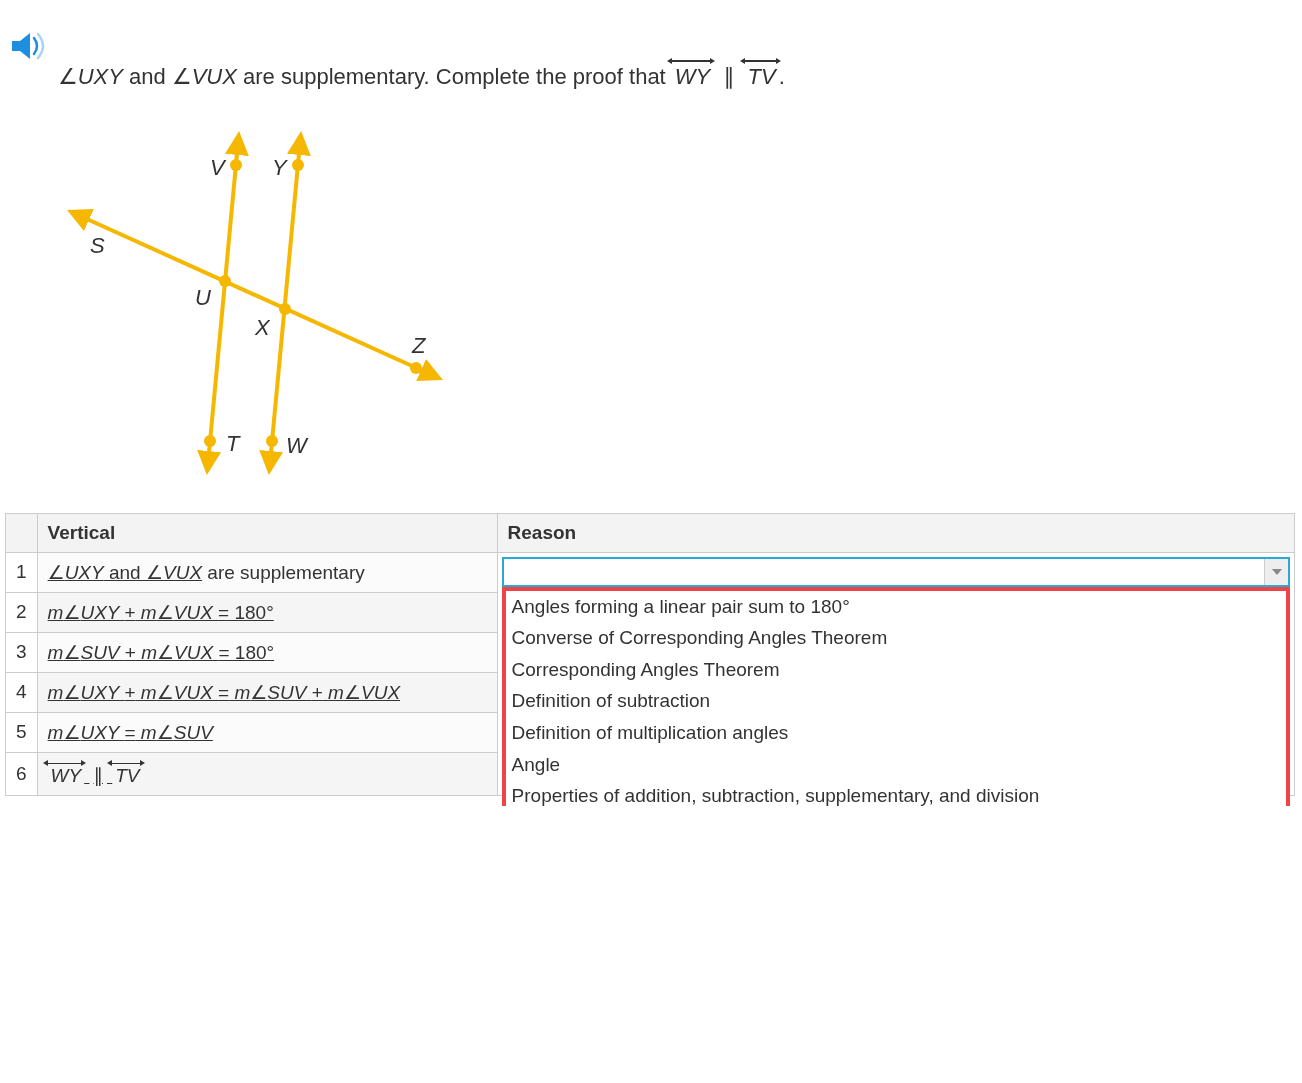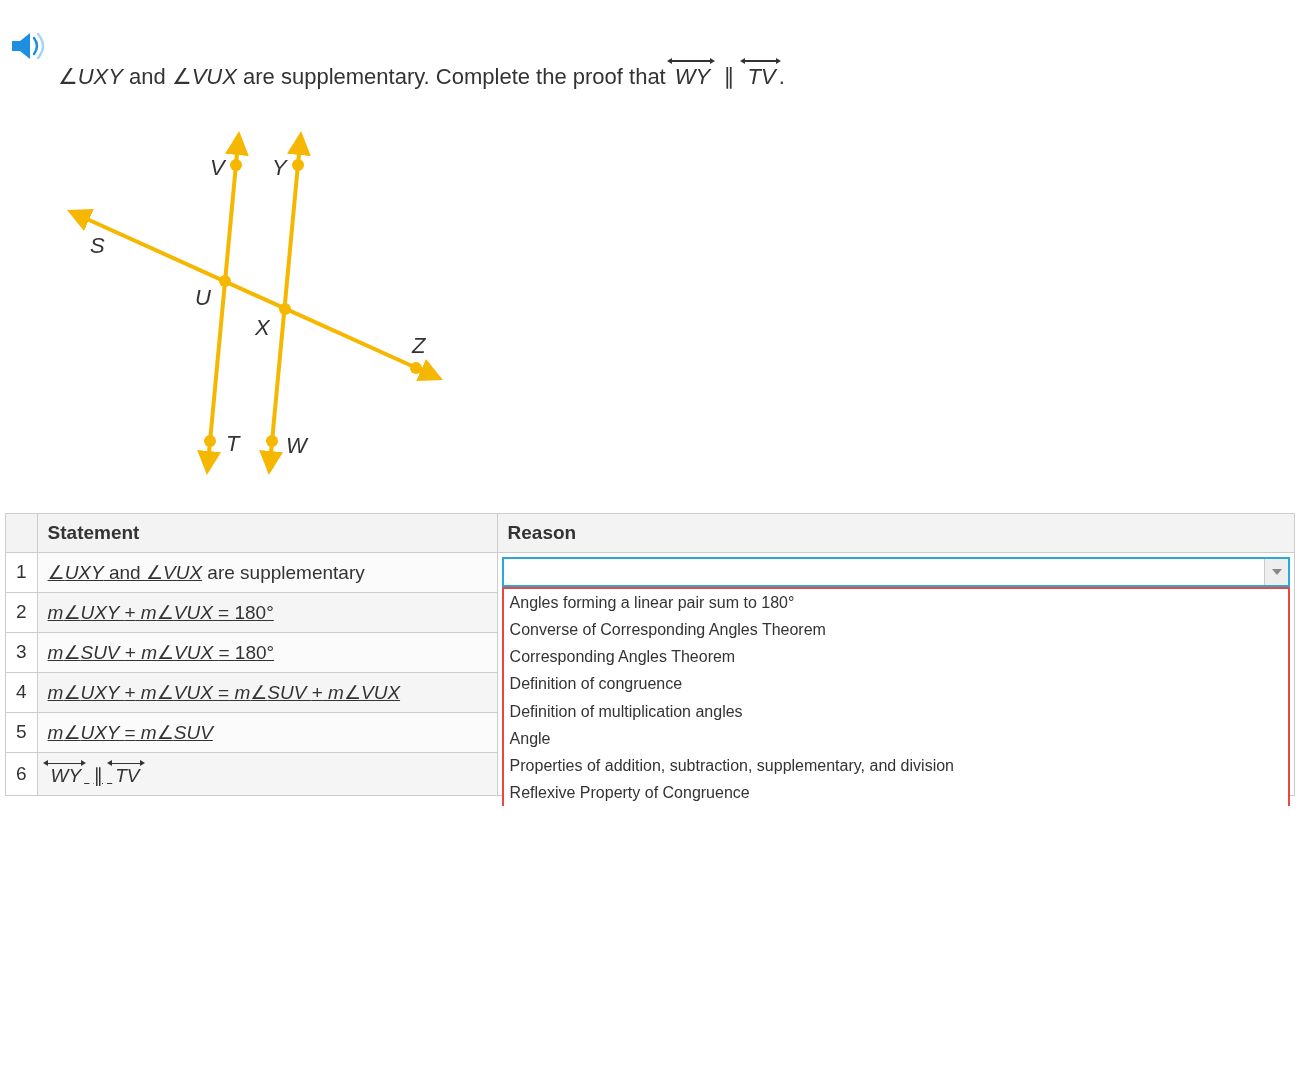--- a/index.html
+++ b/index.html
@@ -125,24 +125,24 @@
       background: #eee;
       border-left: 1px solid #ccc;
       display: flex;
       align-items: center;
       justify-content: center;
     }
     .dropdown-arrow svg { width: 10px; height: 6px; }
     .dropdown-list {
       position: absolute;
       top: 30px; left: 0; right: 0;
-      border: 2px solid #ef4444;
+      border: 4px solid #ef4444;
       background: #fff;
       z-index: 10;
-      font-size: 16px;
+      font-size: 19px;
     }
     .dropdown-list .opt {
       padding: 2px 6px;
       cursor: pointer;
       line-height: 1.45;
     }
 
     .parallel { font-style: normal; padding: 0 4px;}
   </style>
 </head>
@@ -191,38 +191,38 @@
     <text class="lbl" x="352" y="230">Z</text>
     <text class="lbl" x="166" y="328">T</text>
     <text class="lbl" x="226" y="330">W</text>
   </svg>
 </div>
 
 <table class="proof-table">
   <thead>
     <tr>
       <th class="num"></th>
-      <th class="statement-col">Statement</th>
+      <th class="statement-col">Vertical</th>
       <th>Reason</th>
     </tr>
   </thead>
   <tbody id="proof-body">
       <tr>
         <td class="num">1</td>
         <td class="statement-col"><span class="mexpr"><span class="op">∠</span>UXY<span class="op"> and </span><span class="op">∠</span>VUX</span><span> are supplementary</span></td>
         <td class="reason-cell" rowspan="6">
           <div class="dropdown-wrap"><input class="dropdown-input" style=""><div class="dropdown-arrow">
               <svg viewBox="0 0 10 6">
                 <path d="M0 0 L5 6 L10 0" fill="#888"></path>
               </svg>
             </div><div class="dropdown-list">
               <div class="opt">Angles forming a linear pair sum to 180°</div>
               <div class="opt">Converse of Corresponding Angles Theorem</div>
               <div class="opt">Corresponding Angles Theorem</div>
-              <div class="opt">Definition of congruence</div>
+              <div class="opt">Definition of subtraction</div>
               <div class="opt">Definition of multiplication angles</div>
               <div class="opt">Angle</div>
               <div class="opt">Properties of addition, subtraction, supplementary, and division</div>
               <div class="opt">Reflexive Property of Congruence</div>
               <div class="opt">Reflexive Property of Equality</div>
               <div class="opt">Substitution</div>
               <div class="opt">Transitive Property of Congruence</div>
               <div class="opt">Transitive Property of Equality</div>
               <div class="opt">Vertical Angle Theorem</div>
             </div></div>

